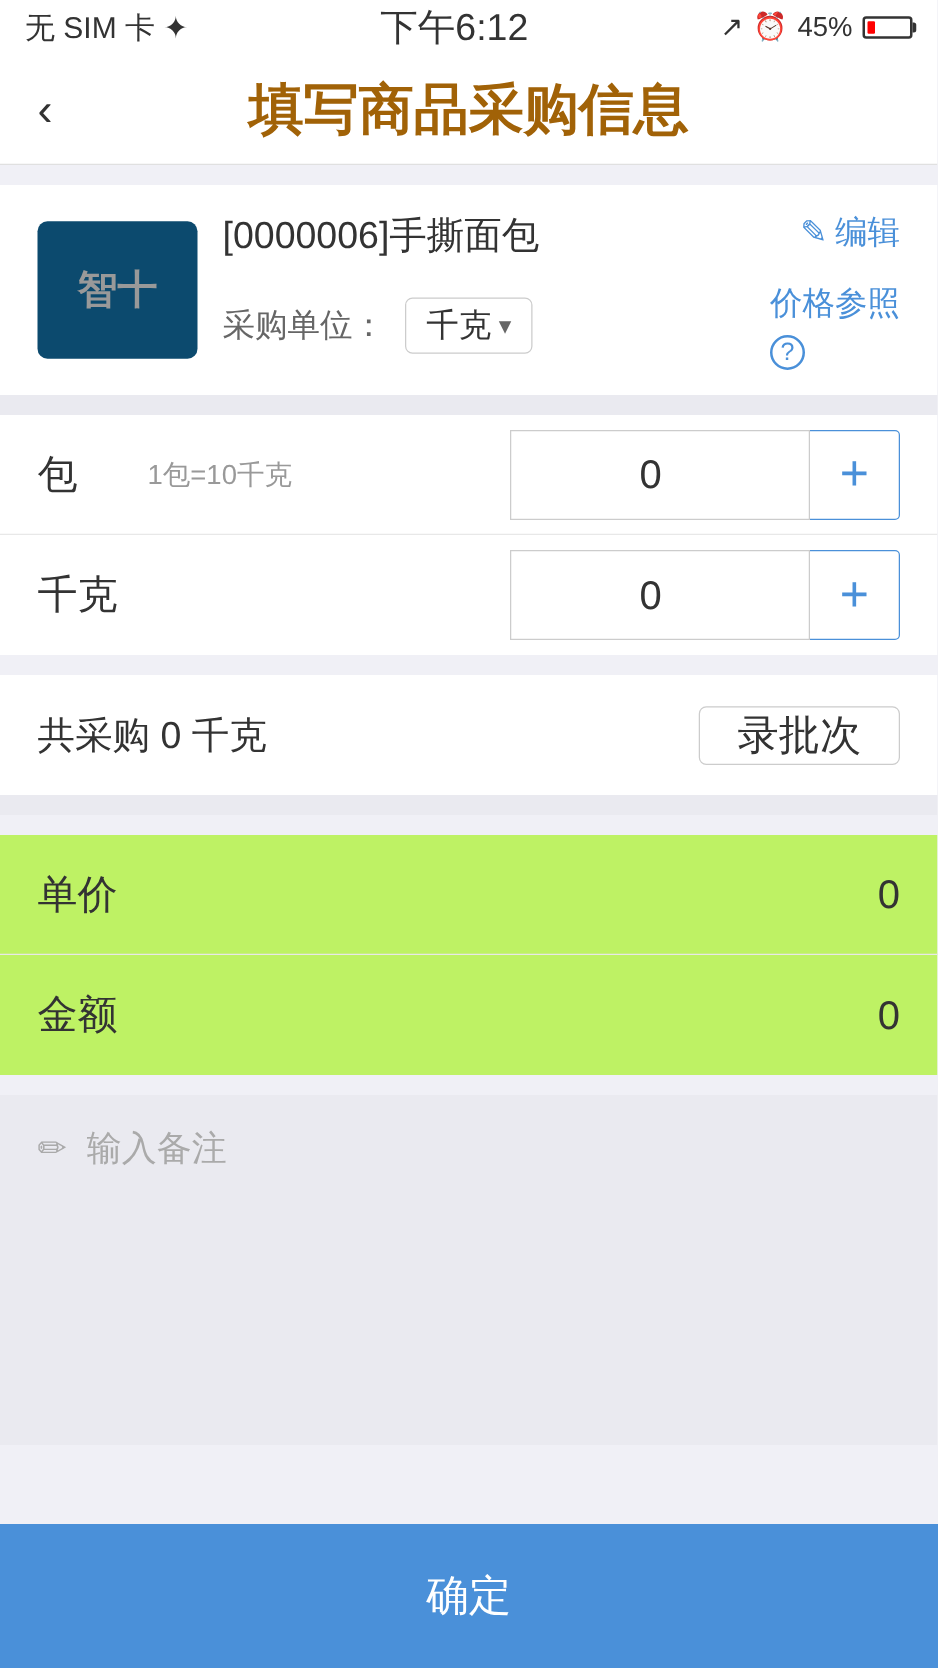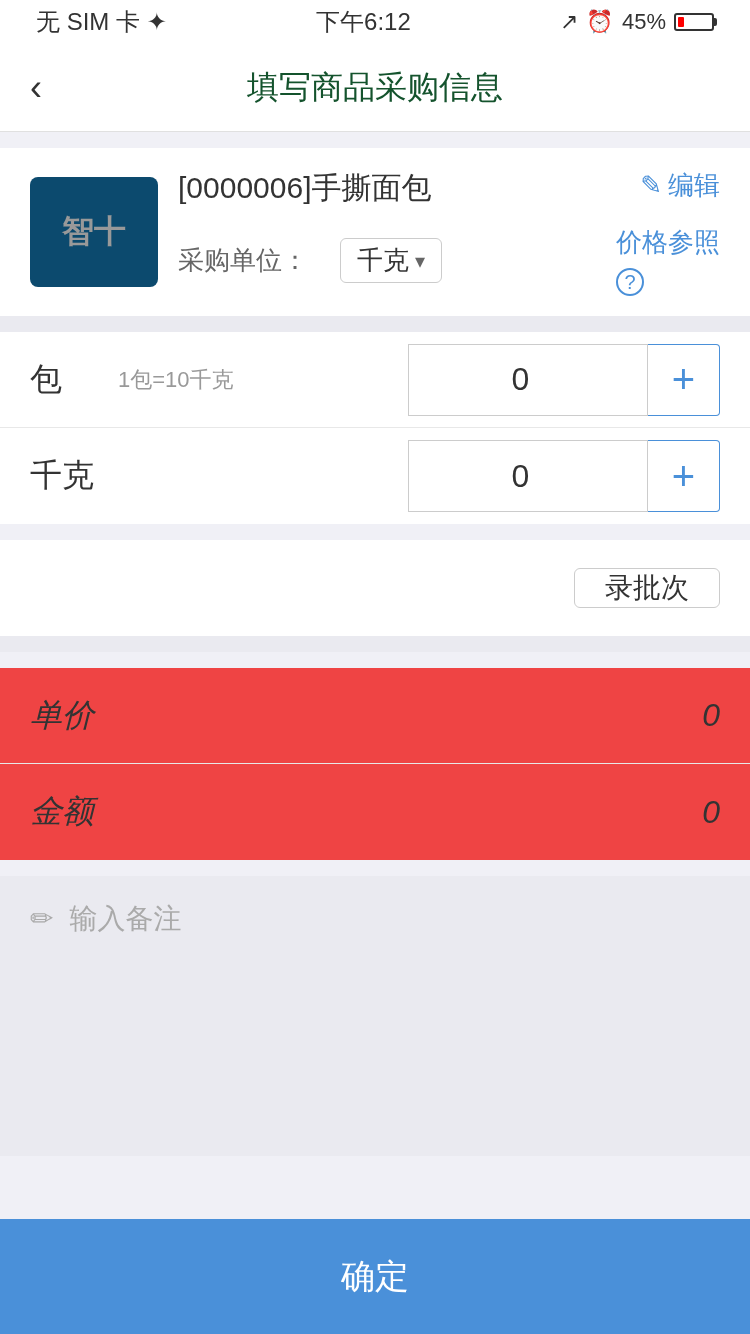--- a/index.html
+++ b/index.html
@@ -14,31 +14,31 @@
     }
 
     
     .status-bar {
       width: 100%;
       height: 44px;
       background: #fff;
       display: flex;
       align-items: center;
       justify-content: space-between;
-      padding: 0 36px;
+      padding: 0 20px;
       font-size: 24px;
       color: #333;
     }
     .status-left {
       display: flex;
       align-items: center;
       gap: 10px;
     }
     .status-center {
-      font-size: 24px;
+      font-size: 30px;
       font-weight: 500;
     }
     .status-right {
       display: flex;
       align-items: center;
       gap: 8px;
       font-size: 22px;
     }
     .battery-bar {
       width: 40px;
@@ -78,23 +78,23 @@
       border-bottom: 1px solid #e0e0e0;
     }
     .nav-back {
       position: absolute;
       left: 30px;
       font-size: 36px;
       color: #333;
       cursor: pointer;
     }
     .nav-title {
-      font-size: 32px;
-      font-weight: 400;
-      color: #14532d;
+      font-size: 44px;
+      font-weight: 700;
+      color: #a16207;
     }
 
     
     .product-card {
       background: #fff;
       margin-top: 16px;
       padding: 20px 30px;
       display: flex;
       align-items: center;
       gap: 20px;
@@ -120,21 +120,21 @@
     }
     .product-name {
       font-size: 30px;
       color: #333;
       font-weight: 500;
       margin-bottom: 16px;
     }
     .product-unit-row {
       display: flex;
       align-items: center;
-      gap: 32px;
+      gap: 16px;
     }
     .unit-label {
       font-size: 26px;
       color: #666;
     }
     .unit-select {
       border: 1px solid #ccc;
       border-radius: 6px;
       padding: 4px 16px;
       font-size: 26px;
@@ -252,31 +252,30 @@
     }
     .summary-text {
       font-size: 30px;
       color: #333;
     }
     .batch-btn {
       margin-left: auto;
       border: 1px solid #ccc;
       border-radius: 6px;
       padding: 0 30px;
-      font-size: 28px;
+      font-size: 33px;
       color: #333;
       background: #fff;
       cursor: pointer;
     }
 
     
     .info-section {
-      background: #ef4444;
+      background: #bef264;
       margin-top: 16px;
-      font-style: italic;
     }
     .info-row {
       display: flex;
       align-items: center;
       padding: 0 30px;
       height: 96px;
       border-bottom: 1px solid #e8e8e8;
     }
     .info-row:last-child {
       border-bottom: none;
@@ -398,20 +397,21 @@
   <div class="input-row">
     <span class="input-label">千克</span>
     <div class="input-field-wrapper">
       <input class="input-field" type="number" value="0" style="">
       <div class="plus-btn">+</div>
     </div>
   </div>
 </div>
 
 <div class="summary-section">
+  <span class="summary-text">共采购 0 千克</span>
   <div class="batch-btn">录批次</div>
 </div>
 
 <div class="section-divider"></div>
 
 <div class="info-section">
   <div class="info-row">
     <span class="info-label">单价</span>
     <span class="info-value">0</span>
   </div>

